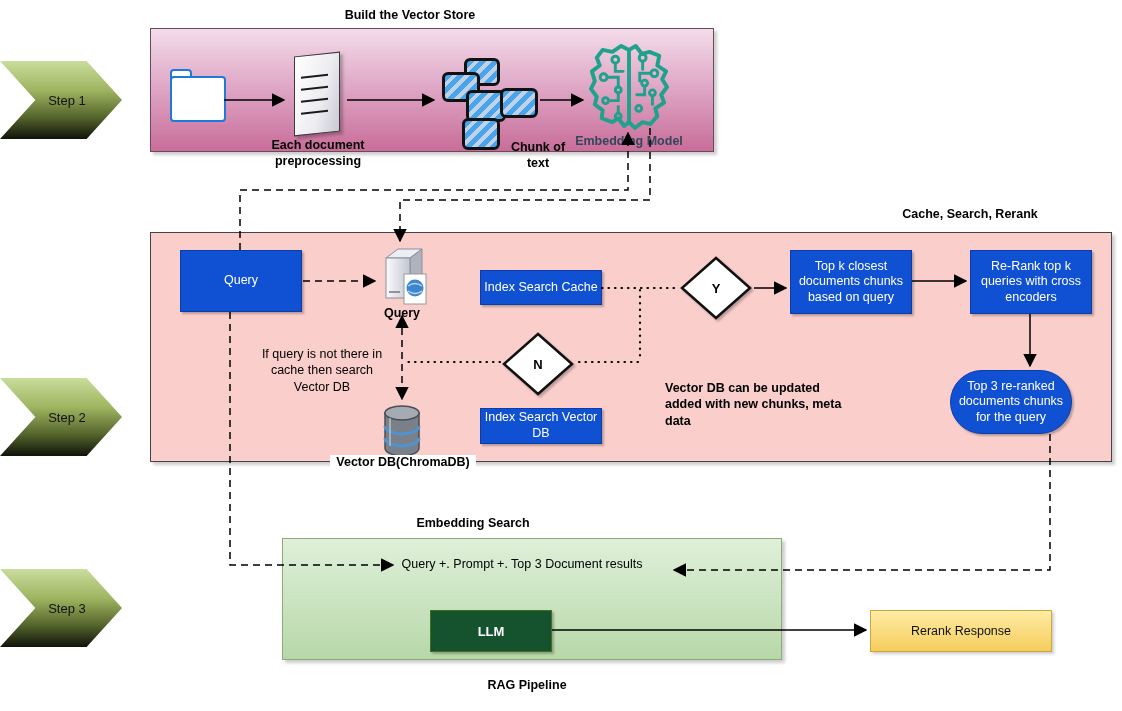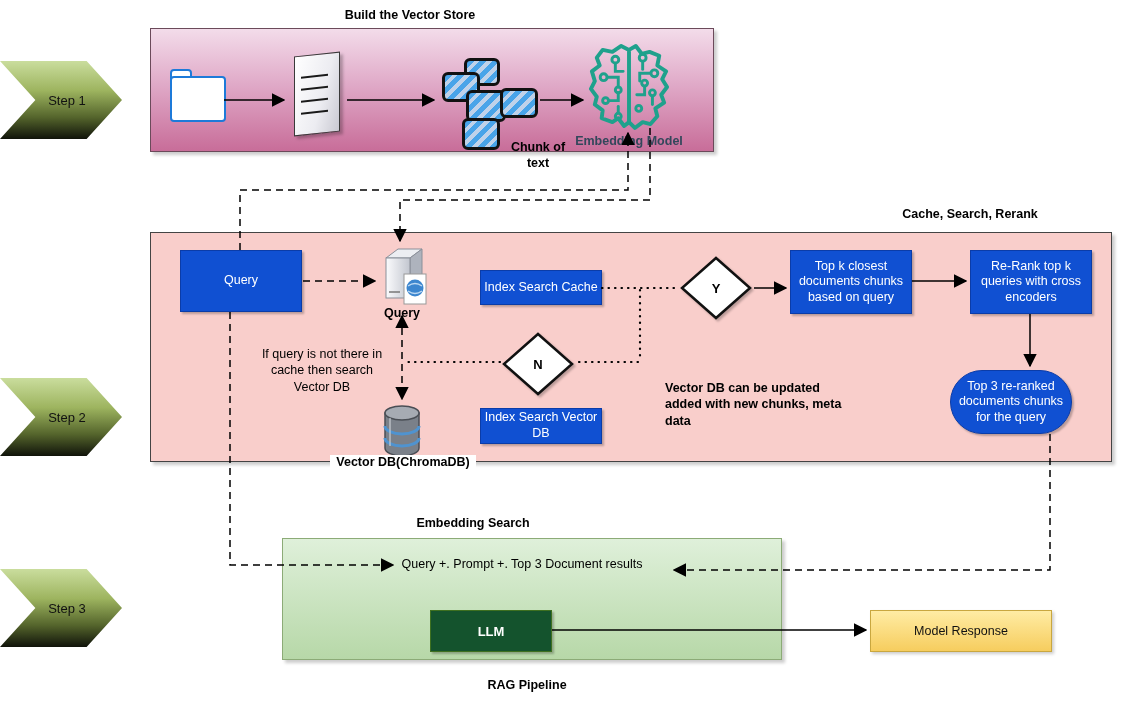--- a/index.html
+++ b/index.html
@@ -82,20 +82,21 @@
 
   <div class="abs folder-tab"></div>
   <div class="abs folder"></div>
 
   <div class="abs docpage">
     <div class="docline"></div>
     <div class="docline"></div>
     <div class="docline"></div>
     <div class="docline"></div>
   </div>
+  <div class="abs label-b" style="left:228px;top:138px;width:180px;">Each document preprocessing</div>
 
   <div class="abs" style="left:438px;top:54px;width:100px;height:96px;">
     <div class="abs chunk" style="left:26px;top:4px;width:30px;height:22px;"></div>
     <div class="abs chunk" style="left:4px;top:18px;width:32px;height:24px;"></div>
     <div class="abs chunk" style="left:28px;top:36px;width:34px;height:26px;"></div>
     <div class="abs chunk" style="left:62px;top:34px;width:32px;height:24px;"></div>
     <div class="abs chunk" style="left:24px;top:64px;width:32px;height:26px;"></div>
   </div>
   <div class="abs label-b" style="left:500px;top:140px;width:76px;">Chunk of text</div>
 
@@ -186,21 +187,21 @@
 
   <div class="abs section-title" style="left:373px;top:516px;width:200px;">Embedding Search</div>
   <div class="abs green-box"></div>
 
   <div class="abs" style="left:342px;top:557px;width:360px;text-align:center;font-size:12.5px;">Query  +. Prompt +.  Top 3 Document results</div>
 
   <div class="abs llm-box">LLM</div>
 
   <div class="abs label-b" style="left:427px;top:678px;width:200px;">RAG Pipeline</div>
 
-  <div class="abs yellowbox">Model Response</div>
+  <div class="abs yellowbox">Rerank Response</div>
 
   <svg class="overlay" width="1122" height="711">
     <defs>
       <marker id="arr" viewBox="0 0 10 10" refX="9" refY="5" markerWidth="9" markerHeight="9" orient="auto-start-reverse">
         <path d="M0 0 L10 5 L0 10 z" fill="#000"></path>
       </marker>
     </defs>
     <g fill="none" stroke="#000" stroke-width="1.5">
 
       <path d="M224 100 H284" marker-end="url(#arr)"></path>

